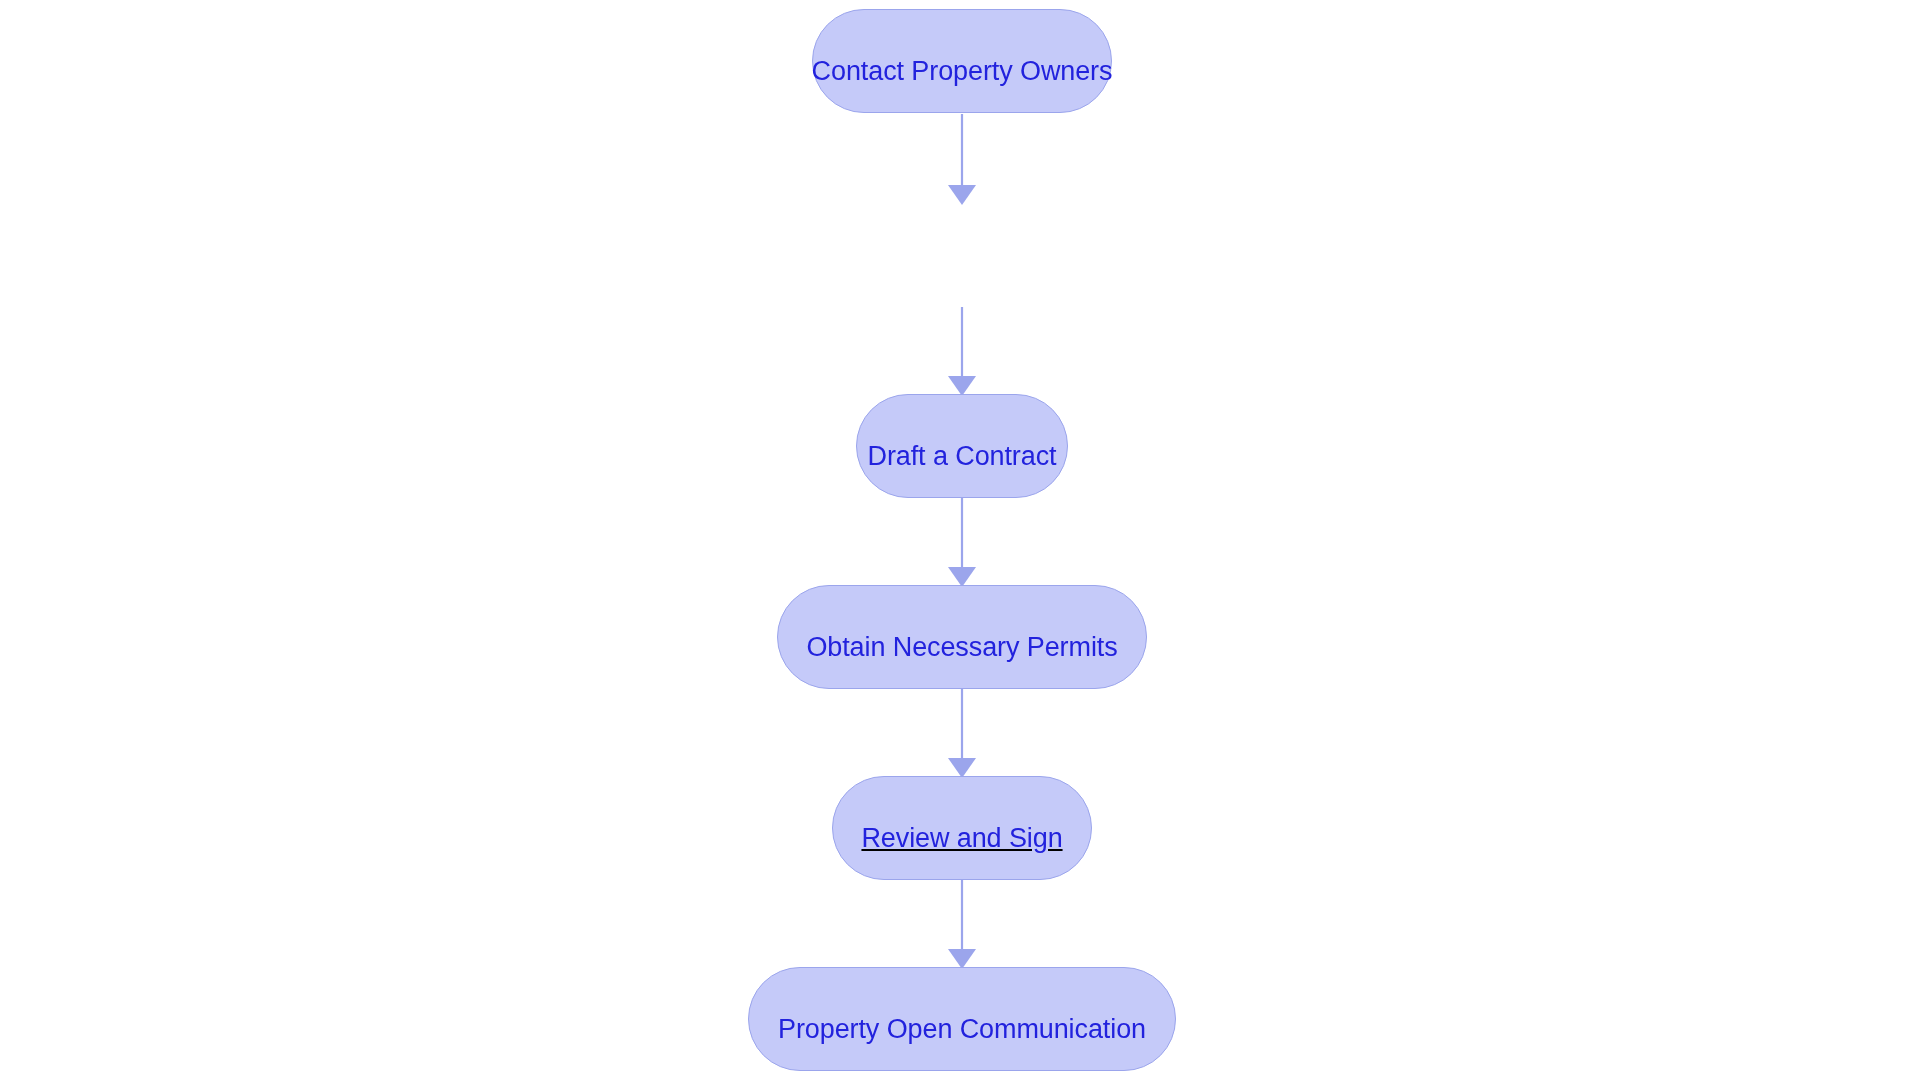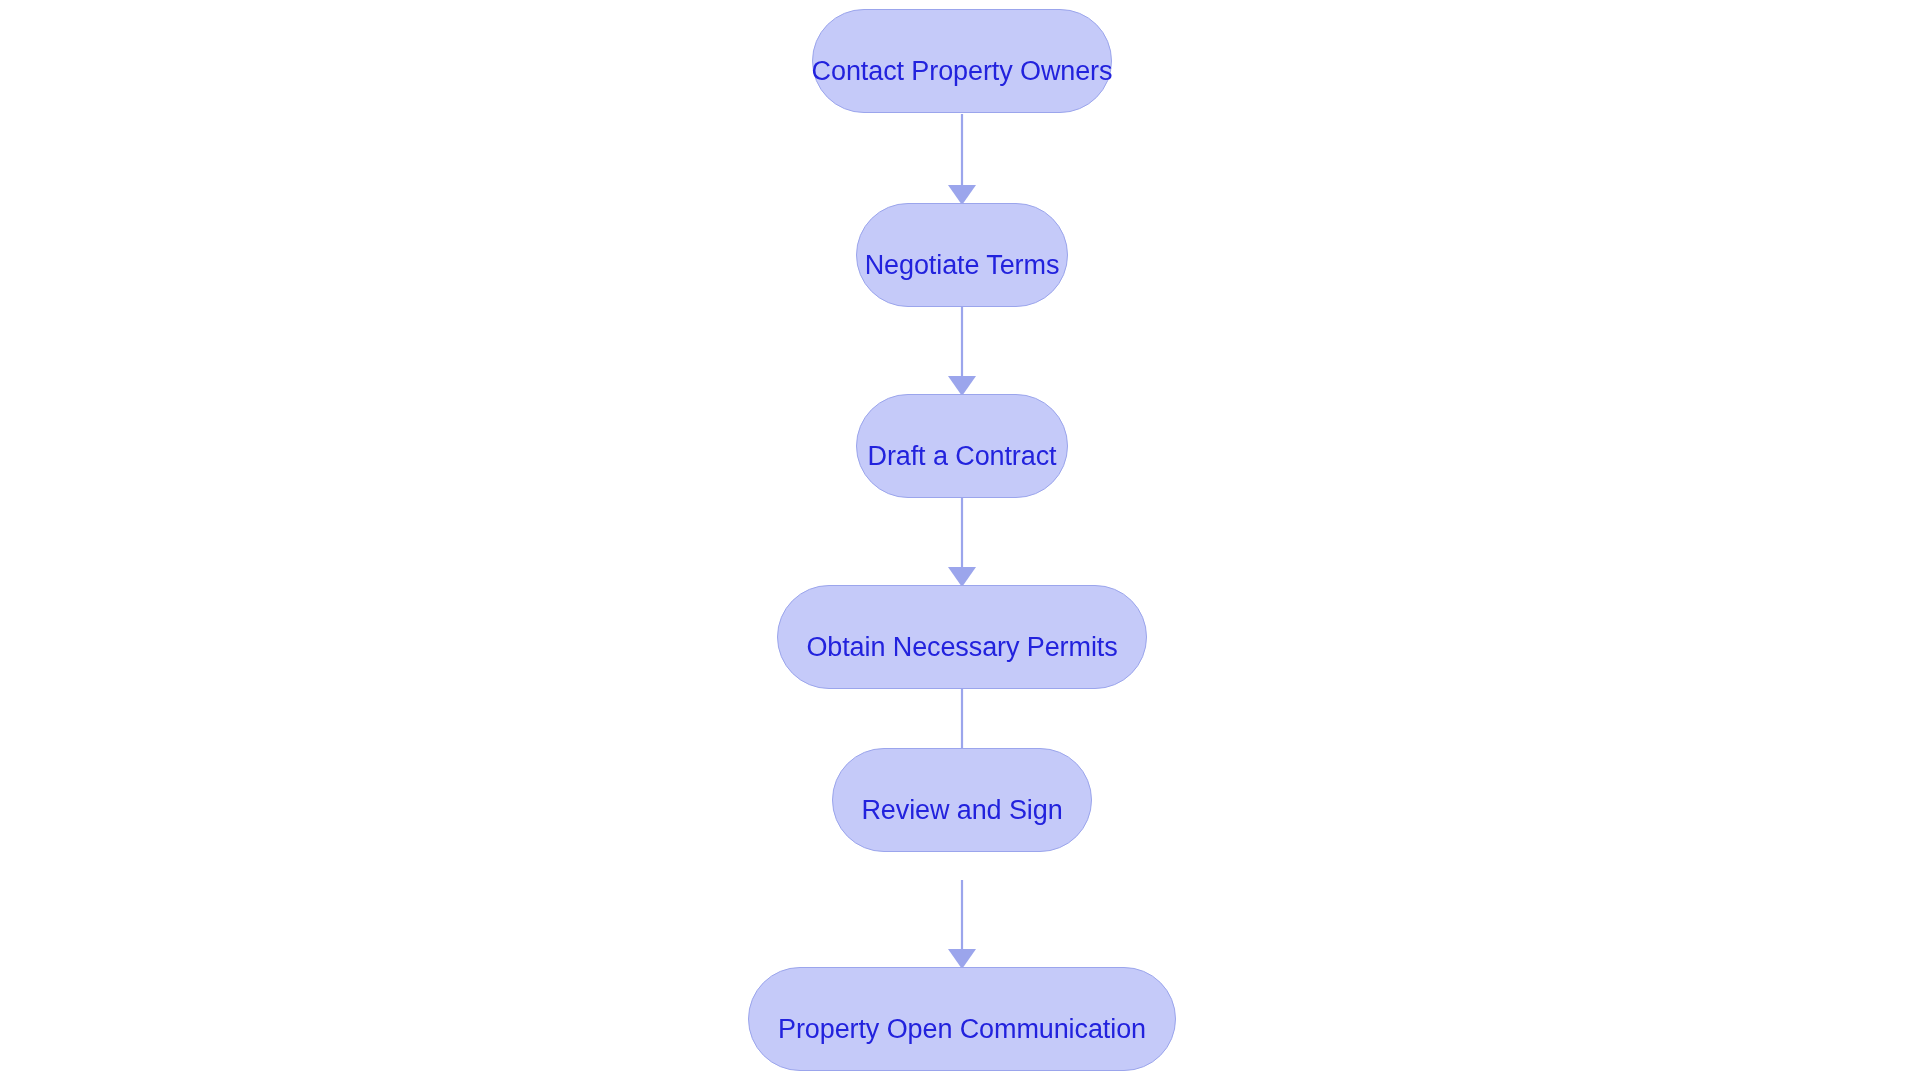--- a/index.html
+++ b/index.html
@@ -86,33 +86,30 @@
     <g>
       <line x1="962" y1="880" x2="962" y2="960" stroke="#9ba5ec" stroke-width="2.2"></line>
       <path d="M 948 949 L 976 949 L 962 969 Z" fill="#9ba5ec"></path>
     </g>
   </svg>
 
   <div class="node" style="width:300px; top:9px;">
     <span class="node-label">Contact Property Owners</span>
   </div>
 
-  <div class="node" style="width:212px; top:203px;">
-    <span class="node-label">Negotiate Terms</span>
-  </div>
 
   <div class="node" style="width:212px; top:394px;">
     <span class="node-label">Draft a Contract</span>
   </div>
 
   <div class="node" style="width:370px; top:585px;">
     <span class="node-label">Obtain Necessary Permits</span>
   </div>
 
-  <div class="node" style="width:260px; top:748px;">
+  <div class="node" style="width:260px; top:776px;text-decoration:underline;">
     <span class="node-label">Review and Sign</span>
   </div>
 
   <div class="node" style="width:428px; top:967px;">
     <span class="node-label">Property Open Communication</span>
   </div>
 
 </div>
 
 </body></html>

